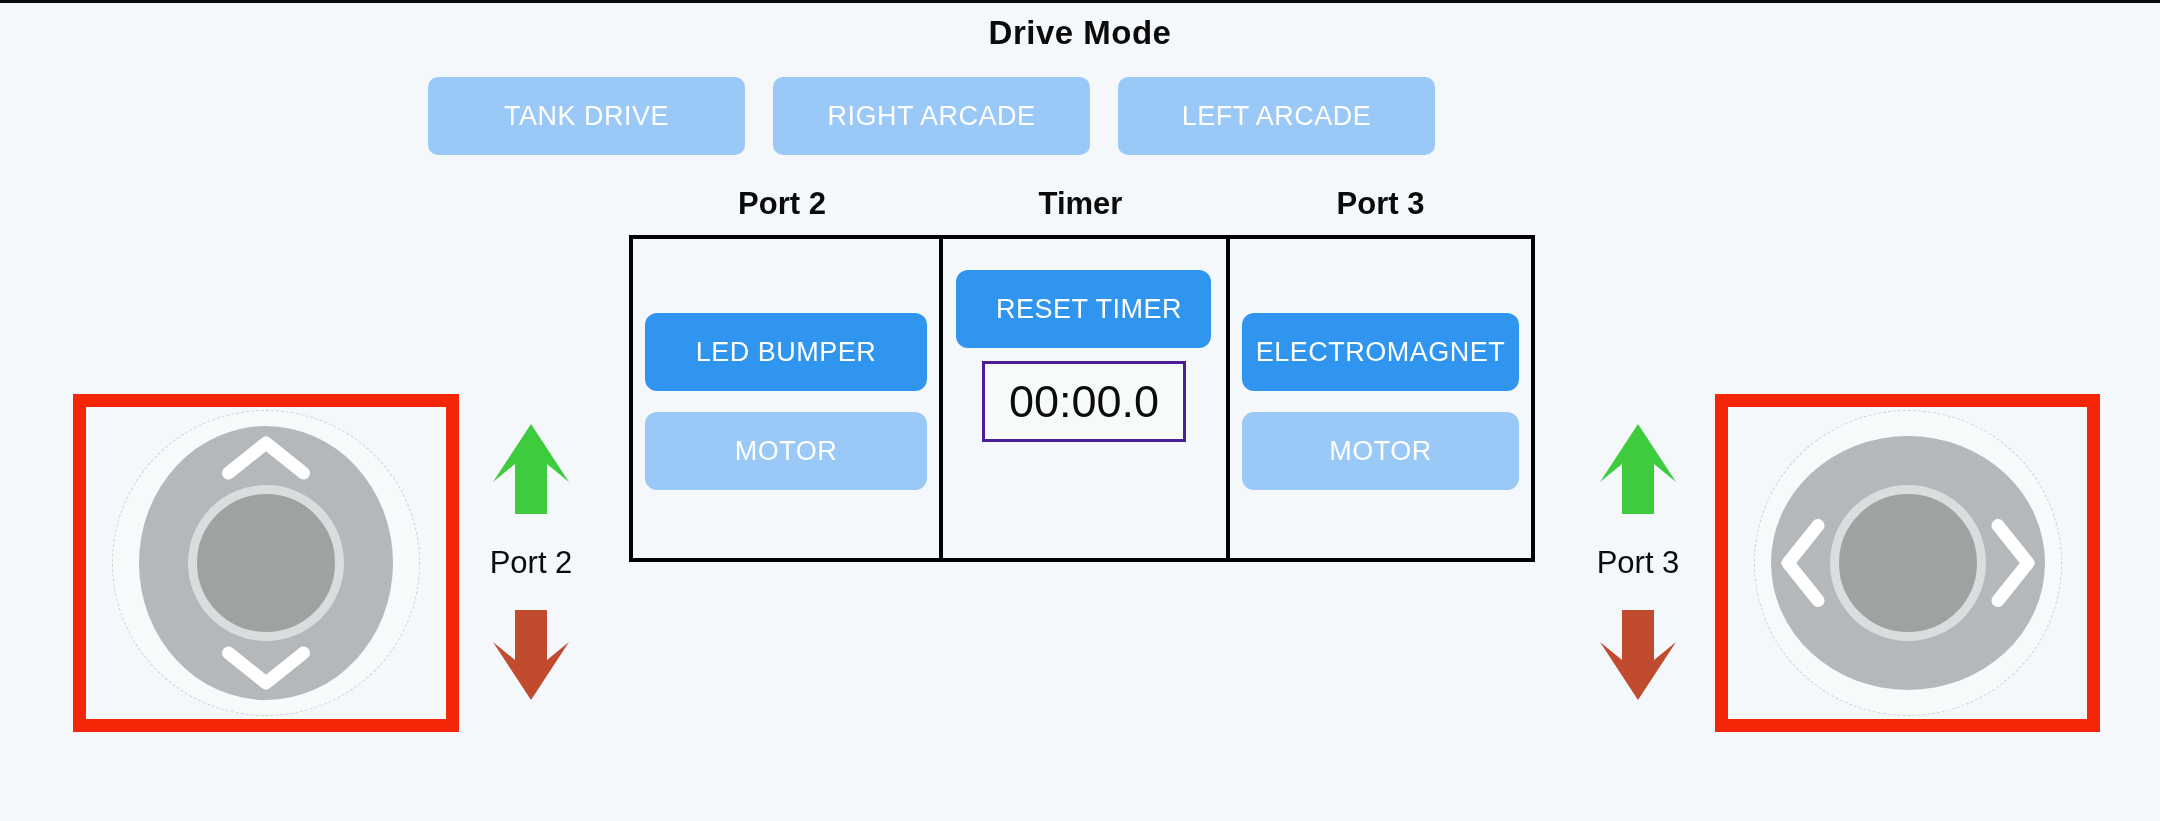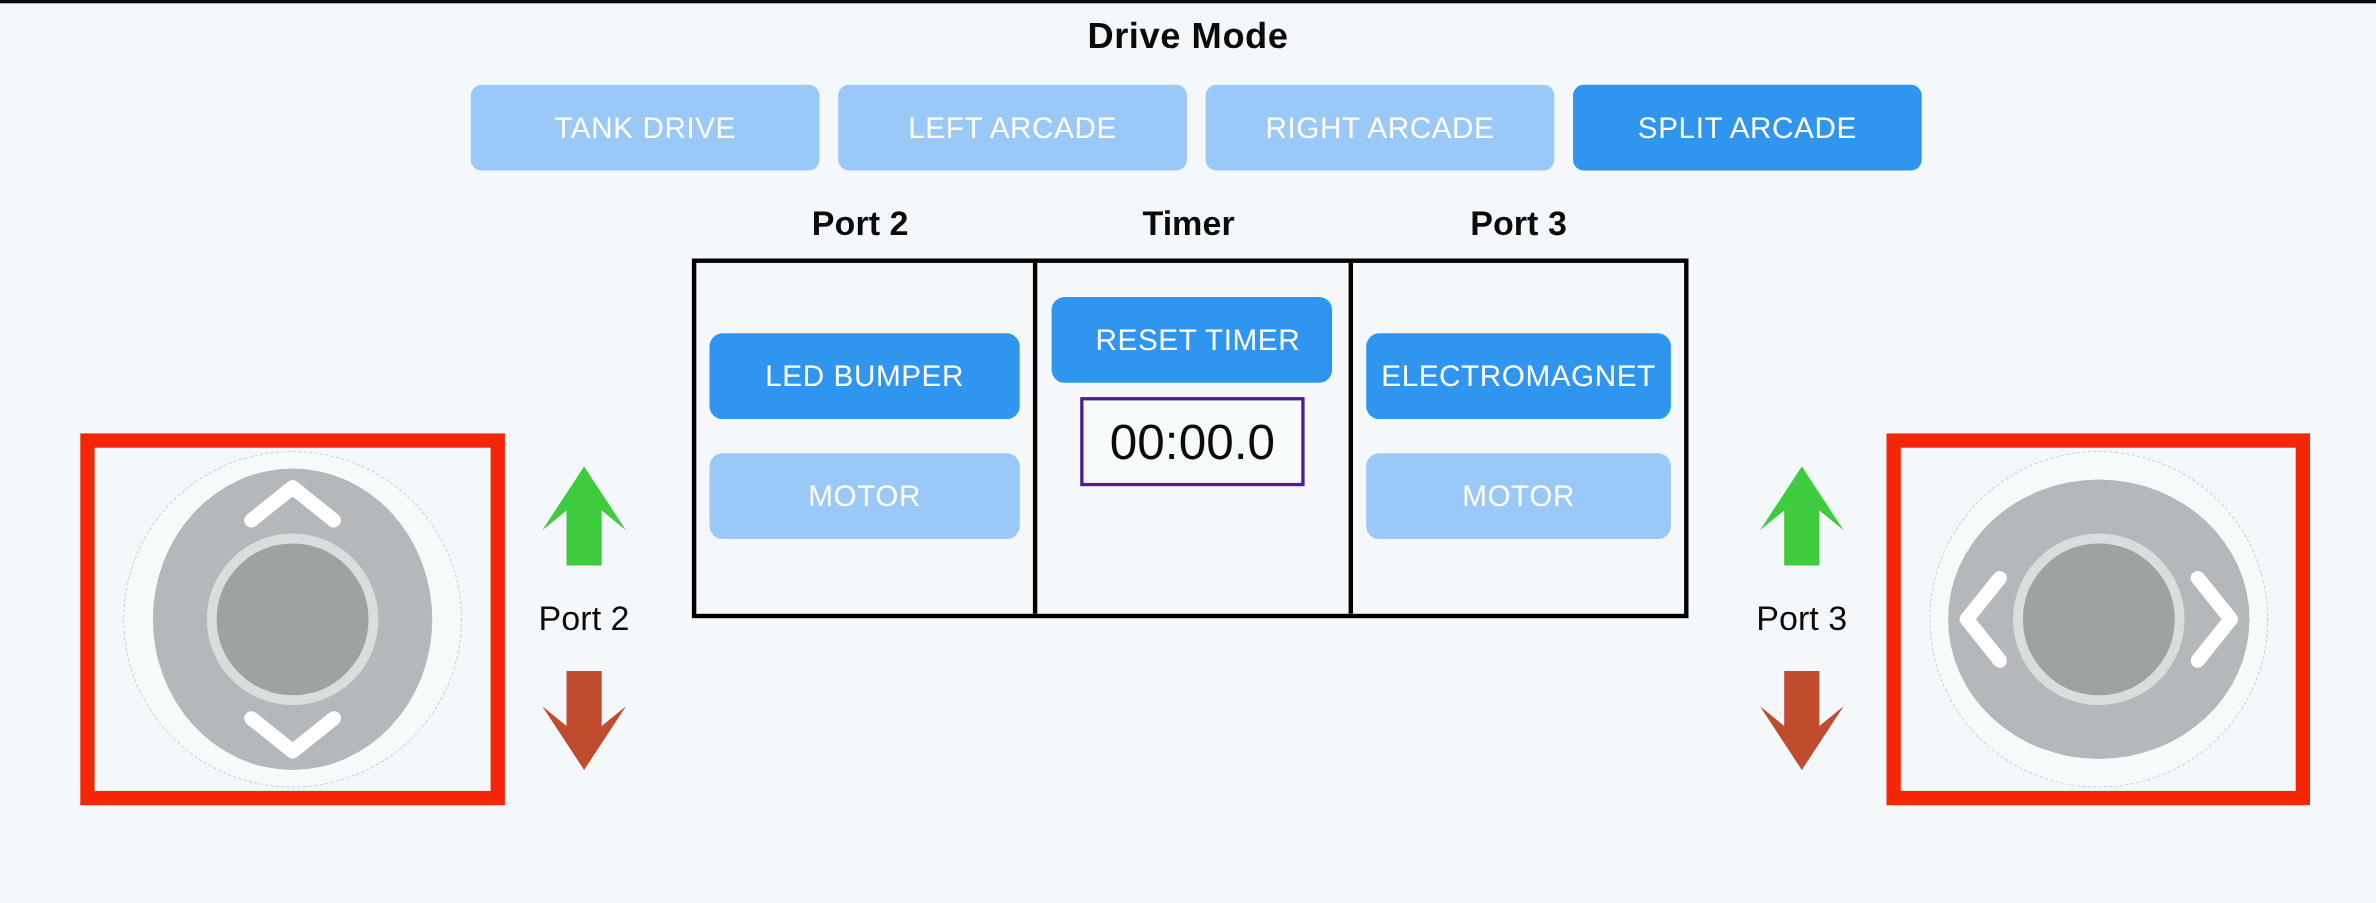--- a/index.html
+++ b/index.html
@@ -9,21 +9,21 @@
     font-family:"Liberation Sans","DejaVu Sans",sans-serif;
     color:#0b0b0c;
   }
   .top-line{position:absolute;left:0;top:0;width:100%;height:3px;background:#0a0a0a;}
 
   
   .page-title{
     position:absolute;left:0;top:14px;width:100%;text-align:center;
     font-size:33px;font-weight:bold;letter-spacing:.5px;
   }
-  .mode-row{position:absolute;left:428px;top:77px;display:flex;gap:17px;}
+  .mode-row{position:absolute;left:428px;top:77px;display:flex;gap:28px;}
   .mode-btn{
     width:317px;height:78px;border:none;border-radius:10px;
     background:var(--blue-light,#9ac8f7);color:#ffffff;
     font-family:inherit;font-size:27px;letter-spacing:.5px;
     display:flex;align-items:center;justify-content:center;cursor:pointer;
   }
   .mode-btn.active{background:var(--blue-active,#2f95ef);}
 
   
   .col-header{position:absolute;top:186px;text-align:center;font-size:31px;font-weight:bold;}
@@ -41,21 +41,21 @@
   .cell-2{width:291px;border-left:4px solid #000;border-right:4px solid #000;}
   .cell-3{flex:1;}
   .panel-btn{
     position:absolute;border:none;border-radius:12px;color:#fff;
     font-family:inherit;font-size:27px;letter-spacing:.5px;cursor:pointer;
     display:flex;align-items:center;justify-content:center;
   }
   .blue{background:var(--blue-active,#2f95ef);}
   .lightblue{background:var(--blue-light,#9ac8f7);}
   .cell-1 .panel-btn,.cell-3 .panel-btn{left:12px;right:12px;height:78px;}
-  .btn-top{top:64px;}
+  .btn-top{top:74px;}
   .btn-bottom{top:173px;}
   .timer-reset{left:13px;right:15px;top:31px;height:78px;padding-left:17px;}
   .timer-start{left:13px;right:15px;top:214px;height:79px;}
   .timer-display{
     position:absolute;left:39px;top:122px;width:204px;height:81px;
     border:3px solid #4c1d95;box-sizing:border-box;background:#f7fafb;
     display:flex;align-items:center;justify-content:center;
     font-size:45px;color:#0b0b0c;
   }
 
@@ -99,23 +99,22 @@
 </head>
 <body>
 
 <div class="screen">
   <div class="top-line"></div>
 
   <div class="page-title">Drive Mode</div>
 
   <div class="mode-row">
     <button class="mode-btn">TANK DRIVE</button>
+    <button class="mode-btn">RIGHT ARCADE</button>
     <button class="mode-btn">LEFT ARCADE</button>
-    <button class="mode-btn">RIGHT ARCADE</button>
-    <button class="mode-btn active">SPLIT ARCADE</button>
   </div>
 
   <div class="col-header hdr-1">Port 2</div>
   <div class="col-header hdr-2">Timer</div>
   <div class="col-header hdr-3">Port 3</div>
 
   <div class="panel">
     <div class="cell cell-1">
       <button class="panel-btn blue btn-top">LED BUMPER</button>
       <button class="panel-btn lightblue btn-bottom">MOTOR</button>

